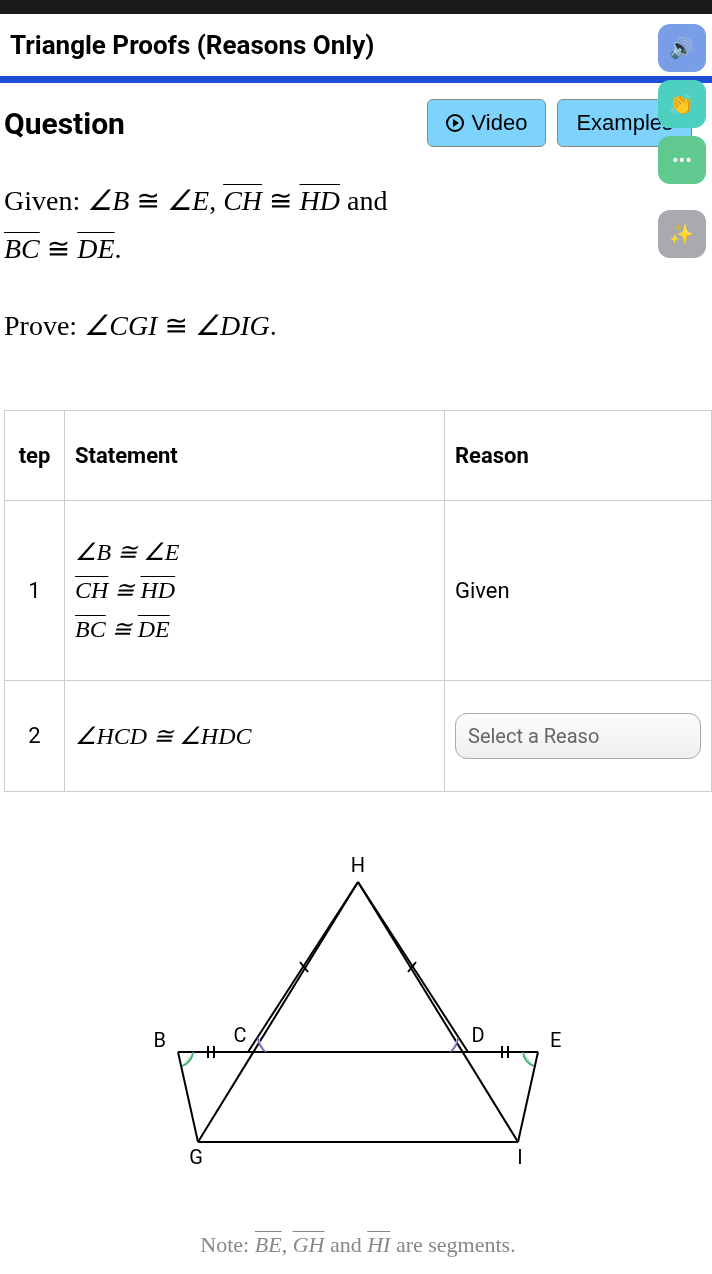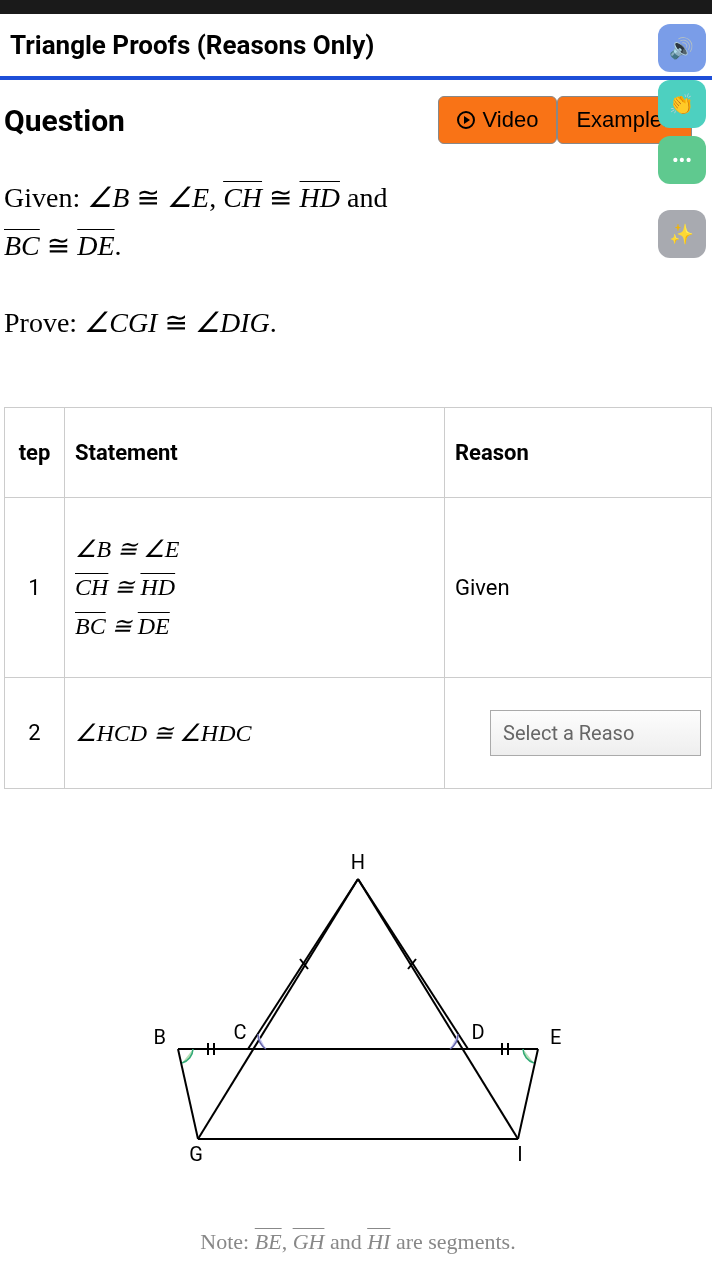--- a/index.html
+++ b/index.html
@@ -1,37 +1,37 @@
 <!DOCTYPE html>
 <html><head>
 <meta charset="utf-8">
 <style>
   * { box-sizing: border-box; margin: 0; padding: 0; }
   body { font-family: -apple-system, BlinkMacSystemFont, "Segoe UI", Roboto, sans-serif; background: #fff; width: 712px; height: 1274px; overflow: hidden; position: relative; }
   .top-bar { background: #1a1a1a; height: 14px; }
-  .title-bar { padding: 16px 10px; border-bottom: 4px solid #1d4ed8; }
+  .title-bar { padding: 16px 10px; border-bottom: 7px solid #1d4ed8; }
   .title-bar h1 { font-size: 26px; font-weight: 700; color: #000; }
   .content { padding: 16px 0 0 4px; }
   .q-row { display: flex; align-items: center; margin-bottom: 30px; padding-right: 20px; }
   .q-label { font-size: 30px; font-weight: 700; flex: 1; }
-  .btn { border: 1px solid #888; border-radius: 6px; background: #f97316; padding: 10px 18px; font-size: 22px; display: inline-flex; align-items: center; gap: 8px; cursor: pointer; }
+  .btn { border: 1px solid #888; border-radius: 6px; background: #7dd3fc; padding: 10px 18px; font-size: 22px; display: inline-flex; align-items: center; gap: 8px; cursor: pointer; margin-left: 11px; }
   .play-icon { width: 18px; height: 18px; border: 2px solid #000; border-radius: 50%; display: inline-flex; align-items: center; justify-content: center; }
   .play-icon::after { content: ""; border-left: 6px solid #000; border-top: 4px solid transparent; border-bottom: 4px solid transparent; margin-left: 2px; }
   .math-block { font-size: 28px; font-family: "Cambria Math", "STIX", serif; line-height: 1.7; margin-bottom: 30px; padding-right: 10px; }
   .angle::before { content: "\2220"; }
   .seg { text-decoration: overline; text-decoration-thickness: 1px; }
   .italic { font-style: italic; }
   .table-wrap { margin-top: 60px; overflow-x: hidden; }
   table { border-collapse: collapse; width: 100%; font-size: 22px; }
   th, td { border: 1px solid #ccc; padding: 32px 10px; text-align: left; vertical-align: middle; }
   th { font-weight: 700; background: #fff; }
   th:first-child, td:first-child { width: 60px; text-align: center; }
   th:nth-child(2), td:nth-child(2) { text-align: left; width: 380px; margin-left: 12px; }
   .stmt { font-family: "Cambria Math", serif; font-style: italic; font-size: 24px; line-height: 1.6; }
-  .reason-select { border: 1px solid #aaa; background: linear-gradient(#fdfdfd,#eee); border-radius: 0; padding: 10px 12px; color: #666; font-size: 20px; cursor: pointer; white-space: nowrap; margin-left: 35px; }
+  .reason-select { border: 1px solid #aaa; background: linear-gradient(#fdfdfd,#eee); border-radius: 12px; padding: 10px 12px; color: #666; font-size: 20px; cursor: pointer; white-space: nowrap; }
   .diagram { margin-top: 50px; text-align: center; }
   .diagram svg { width: 480px; height: 340px; }
   .note { text-align: center; color: #888; font-size: 22px; font-family: "Cambria Math", serif; margin-top: 46px; }
   .float-btns { position: absolute; right: 6px; top: 24px; display: flex; flex-direction: column; gap: 8px; }
   .fb { width: 48px; height: 48px; border-radius: 12px; display: flex; align-items: center; justify-content: center; color: #fff; font-size: 20px; cursor: pointer; }
   .fb1 { background: #7a9de8; }
   .fb2 { background: #4dd0c0; }
   .fb3 { background: #5fc98f; }
   .fb4 { background: #a8aab0; margin-top: 18px; }
 </style>

